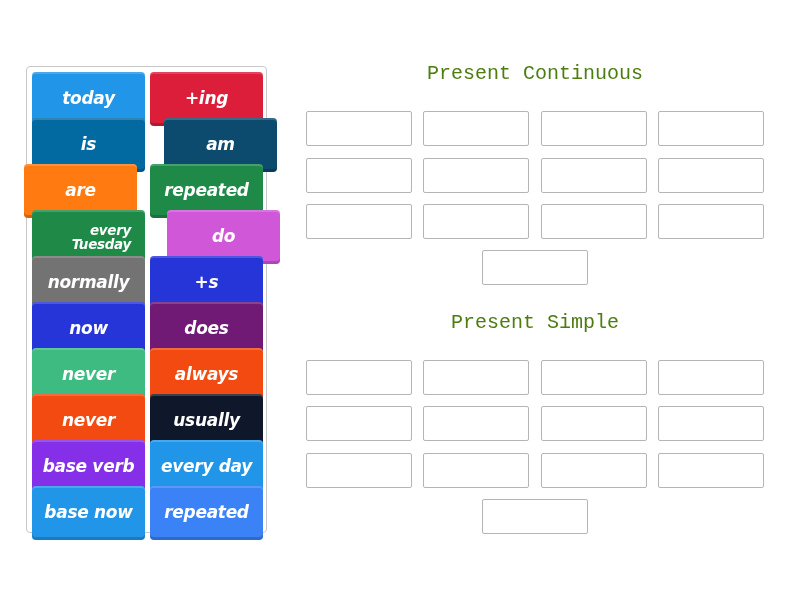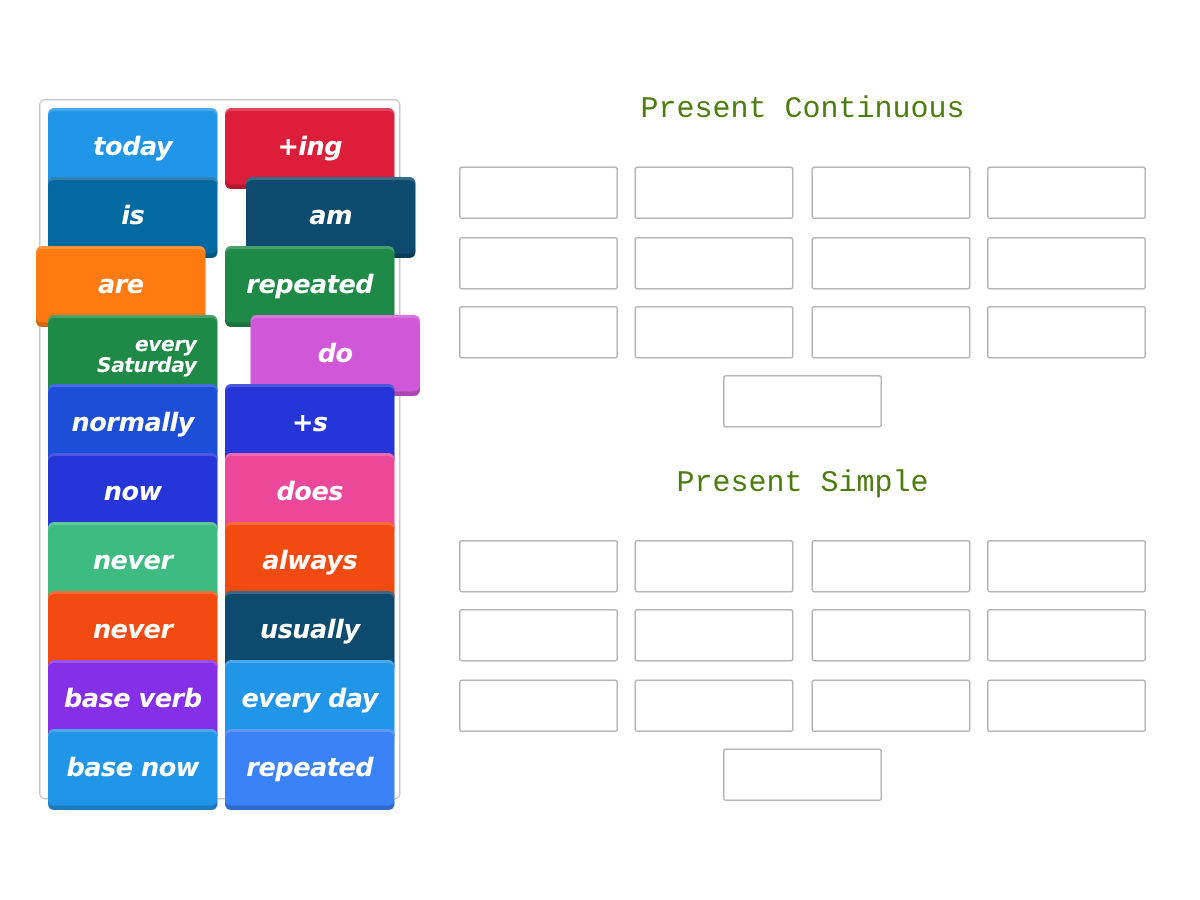--- a/index.html
+++ b/index.html
@@ -31,30 +31,30 @@
 <body>
 
 <div class="panel"></div>
 
 <div class="tile" style="left:32px;top:72px;background:#2196e8">today</div>
 <div class="tile" style="left:150px;top:72px;background:#dc1e3a">+ing</div>
 <div class="tile" style="left:32px;top:118px;background:#0369a1">is</div>
 <div class="tile" style="left:164px;top:118px;background:#0c4a6e">am</div>
 <div class="tile" style="left:24px;top:164px;background:#ff7a10">are</div>
 <div class="tile" style="left:150px;top:164px;background:#1f8a48">repeated</div>
-<div class="tile small" style="left:32px;top:210px;background:#1f8a48;padding:0 14px">every Saturday</div>
+<div class="tile small" style="left:32px;top:210px;background:#1f8a48;padding:0 14px">every Tuesday</div>
 <div class="tile" style="left:167px;top:210px;background:#d058d8">do</div>
-<div class="tile" style="left:32px;top:256px;background:#1d4ed8">normally</div>
+<div class="tile" style="left:32px;top:256px;background:#737373">normally</div>
 <div class="tile" style="left:150px;top:256px;background:#2535d8">+s</div>
 <div class="tile" style="left:32px;top:302px;background:#2535d8">now</div>
-<div class="tile" style="left:150px;top:302px;background:#ec4899">does</div>
+<div class="tile" style="left:150px;top:302px;background:#701a75">does</div>
 <div class="tile" style="left:32px;top:348px;background:#3dbb80">never</div>
 <div class="tile" style="left:150px;top:348px;background:#f24a10">always</div>
 <div class="tile" style="left:32px;top:394px;background:#f24a10">never</div>
-<div class="tile" style="left:150px;top:394px;background:#0c4a6e">usually</div>
+<div class="tile" style="left:150px;top:394px;background:#0f172a">usually</div>
 <div class="tile" style="left:32px;top:440px;background:#8530e8">base verb</div>
 <div class="tile" style="left:150px;top:440px;background:#2196e8">every day</div>
 <div class="tile" style="left:32px;top:486px;background:#2196e8">base now</div>
 <div class="tile" style="left:150px;top:486px;background:#3b82f6">repeated</div>
 
 <h2 class="heading" style="top:62px">Present Continuous</h2>
 <div class="slot" style="left:306px;top:111px"></div>
 <div class="slot" style="left:423px;top:111px"></div>
 <div class="slot" style="left:541px;top:111px"></div>
 <div class="slot" style="left:658px;top:111px"></div>

